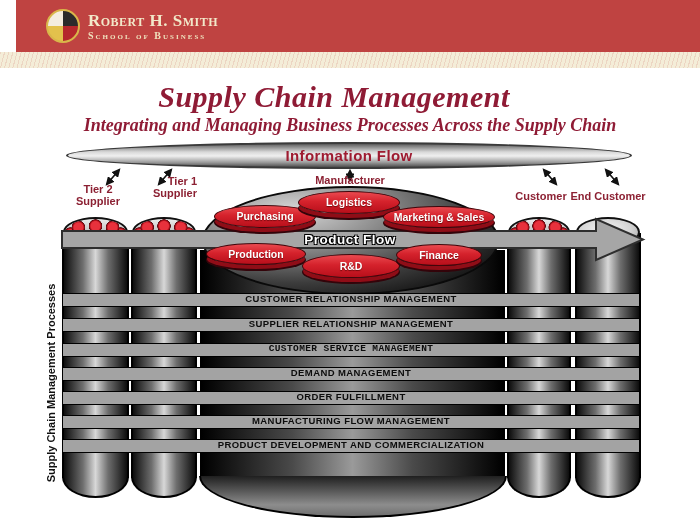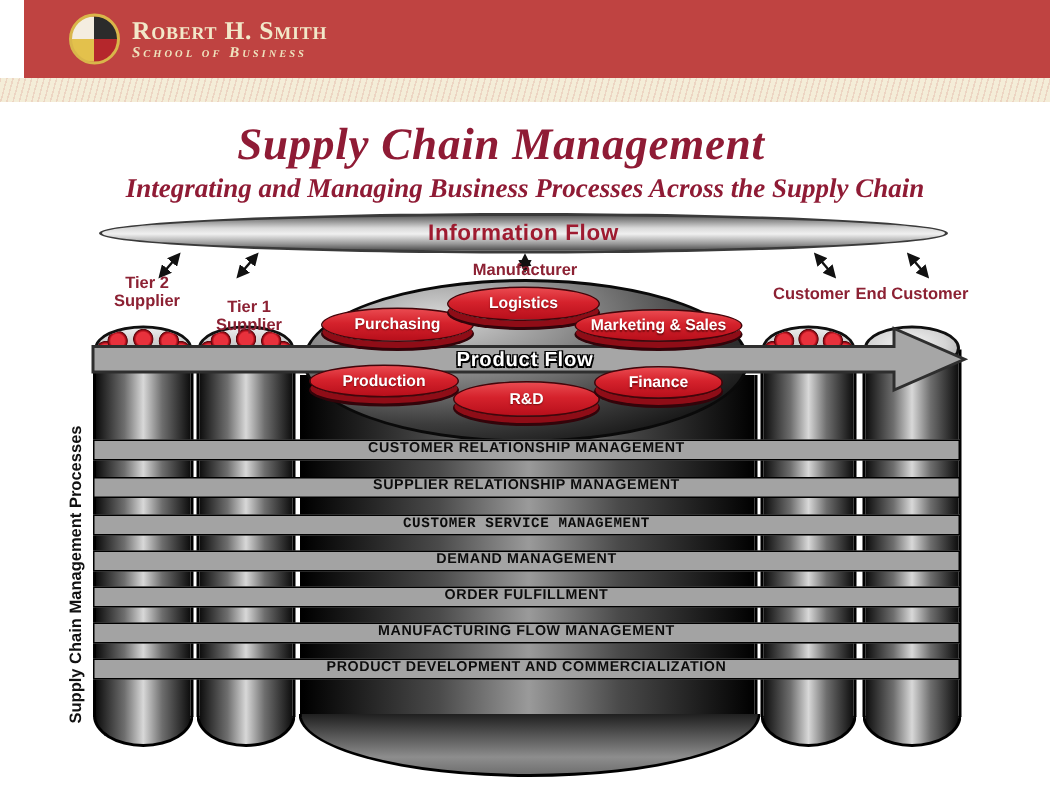--- a/index.html
+++ b/index.html
@@ -8,21 +8,21 @@
 
   
   .header{position:absolute;left:16px;top:0;width:700px;height:52px;background:#BF4341;}
   .seal{position:absolute;left:30px;top:9px;width:34px;height:34px;border-radius:50%;
         border:2px solid #D9B64A;box-sizing:border-box;
         background:conic-gradient(#2b2b2b 0 90deg,#b5272c 90deg 180deg,#e3c14c 180deg 270deg,#f4ede0 270deg 360deg);}
   .org{position:absolute;left:72px;top:12px;color:#F2E8C9;}
   .org-name{font-family:"Liberation Serif","DejaVu Serif",serif;font-variant:small-caps;
             font-size:17px;font-weight:bold;letter-spacing:.5px;line-height:18px;}
   .org-sub{font-family:"Liberation Serif","DejaVu Serif",serif;font-variant:small-caps;
-           font-size:10px;font-weight:bold;letter-spacing:2px;line-height:12px;color:#EFE3BE;font-style:italic;}
+           font-size:10px;font-weight:bold;letter-spacing:2px;line-height:12px;color:#EFE3BE;}
   .stripes{position:absolute;left:0;top:52px;width:700px;height:16px;background:#F4EDD8;}
   .stripes:after{content:"";position:absolute;inset:0;
         background:repeating-linear-gradient(105deg,rgba(191,67,65,.14) 0 1px,rgba(255,255,255,0) 1px 4px);}
 
   
   .title{position:absolute;left:0;top:80px;width:668px;text-align:center;
          font-family:"Liberation Serif","DejaVu Serif",serif;font-style:italic;font-weight:bold;
          font-size:30px;color:#8F1B35;letter-spacing:.5px;}
   .subtitle{position:absolute;left:0;top:115px;width:700px;text-align:center;
          font-family:"Liberation Serif","DejaVu Serif",serif;font-style:italic;font-weight:bold;
@@ -118,21 +118,21 @@
     <g stroke="#111" stroke-width="1.6" marker-start="url(#ah)" marker-end="url(#ah)">
       <line x1="119" y1="170" x2="107" y2="184"></line>
       <line x1="171" y1="170" x2="159" y2="184"></line>
       <line x1="350" y1="171" x2="350" y2="180"></line>
       <line x1="544" y1="170" x2="556" y2="184"></line>
       <line x1="606" y1="170" x2="618" y2="184"></line>
     </g>
   </svg>
 
   <div class="ent z7" style="left:67px;top:184px;width:62px;">Tier 2 Supplier</div>
-  <div class="ent z7" style="left:135px;top:200px;width:62px;">Tier 1 Supplier</div>
+  <div class="ent z7" style="left:135px;top:176px;width:62px;text-align:right;">Tier 1 Supplier</div>
   <div class="ent z7" style="left:298px;top:175px;width:104px;">Manufacturer</div>
   <div class="ent z7" style="left:508px;top:191px;width:66px;">Customer</div>
   <div class="ent z7" style="left:568px;top:191px;width:80px;">End Customer</div>
 
   <div class="col z1" style="left:62px;width:67px;"></div>
   <div class="col z1" style="left:131px;width:66px;"></div>
   <div class="col z1" style="left:507px;width:64px;"></div>
   <div class="col z1" style="left:575px;width:66px;"></div>
   <div class="col-center z1"></div>
 

